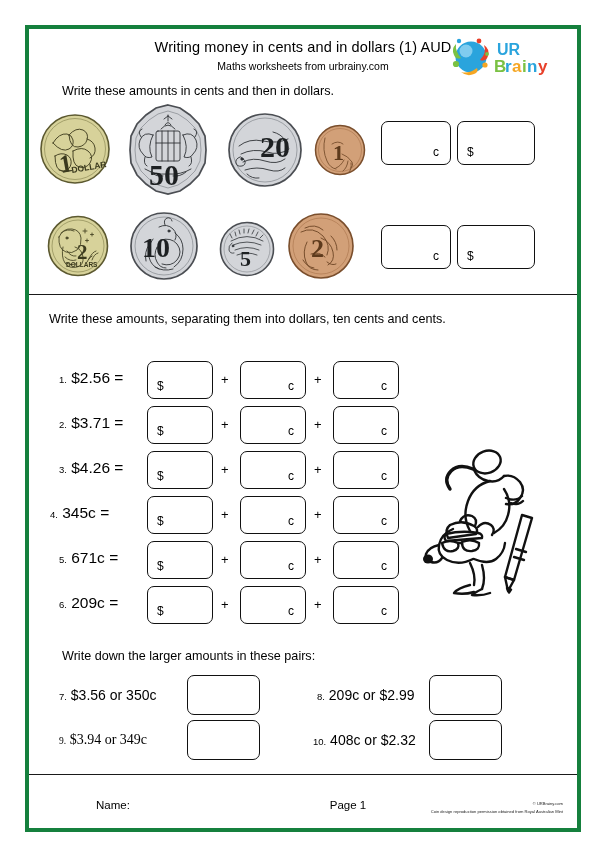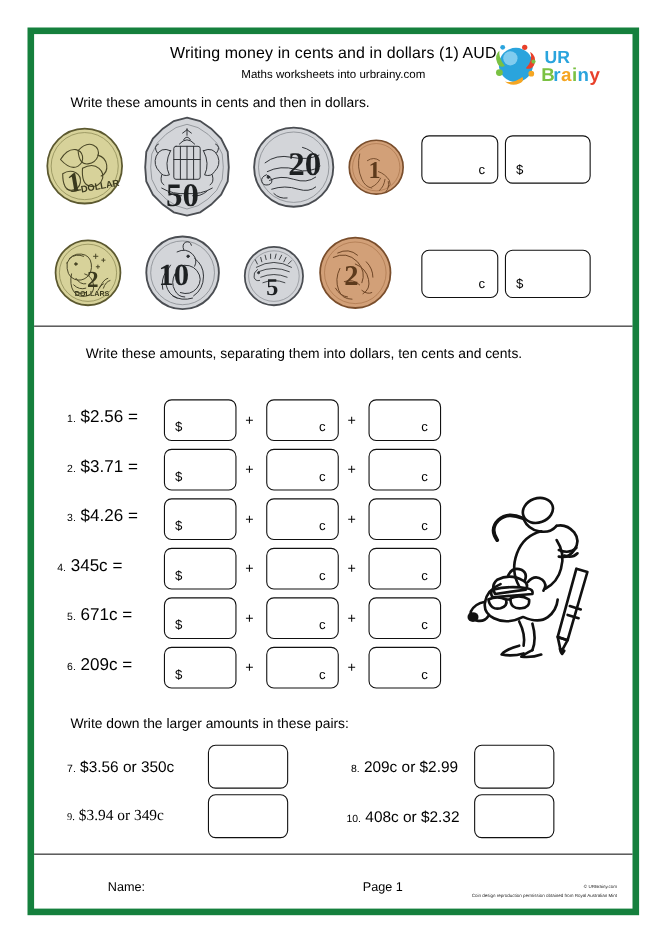--- a/index.html
+++ b/index.html
@@ -15,21 +15,21 @@
     color: #000000;
     overflow: hidden;
     position: relative;
   }
   .page {
     position: absolute;
     left: 25px;
     top: 25px;
     width: 556px;
     height: 807px;
-    border: 6px solid #15803d;
+    border: 4px solid #15803d;
     box-sizing: border-box;
     background: #fff;
   }
 
   
   .header {
     position: absolute;
     left: 0; top: 0; width: 100%;
     height: 56px;
   }
@@ -122,21 +122,21 @@
     position: absolute;
   }
 </style>
 </head>
 <body>
 
 <div class="page">
 
   <div class="header">
     <div class="title">Writing money in cents and in dollars (1) AUD</div>
-    <div class="subtitle">Maths worksheets into urbrainy.com</div>
+    <div class="subtitle">Maths worksheets from urbrainy.com</div>
 
     <div class="logo">
       <svg viewBox="0 0 118 46" width="118" height="46">
 
         <g>
           <circle cx="24" cy="23" r="15.5" fill="#2aa4dd"></circle>
           <circle cx="19" cy="17" r="6.5" fill="#8fd4f2" opacity="0.85"></circle>
           <path d="M9 10 q-5 5 -2 11 q2 5 7 3 q-6 -7 -5 -14 z" fill="#7ac143"></path>
           <path d="M37 11 q6 4 4 11 q-2 6 -8 4 q7 -7 4 -15 z" fill="#e8402a"></path>
           <path d="M14 38 q6 5 13 2 q5 -2 3 -6 q-8 6 -16 4 z" fill="#f5a623"></path>
@@ -333,21 +333,21 @@
 
   <div class="abox" style="left:352px; top:196px; width:70px; height:44px;">
     <span class="sym right">c</span>
   </div>
   <div class="abox" style="left:428px; top:196px; width:78px; height:44px;">
     <span class="sym left">$</span>
   </div>
 
   <div class="divider" style="top:265px;"></div>
 
-  <div class="instr" style="left:47px; top:283px;">Write these amounts, separating them into dollars, ten cents and cents.</div>
+  <div class="instr" style="left:20px; top:283px;">Write these amounts, separating them into dollars, ten cents and cents.</div>
 
   <div class="qlabel" style="left:30px; top:340px;">
     <span class="num">1.</span>
     <span>$2.56 =</span>
   </div>
   <div class="abox" style="left:118px; top:332px; width:66px; height:38px;">
     <span class="sym left">$</span>
   </div>
   <div class="plus" style="left:192px; top:343px;">+</div>
   <div class="abox" style="left:211px; top:332px; width:66px; height:38px;">

